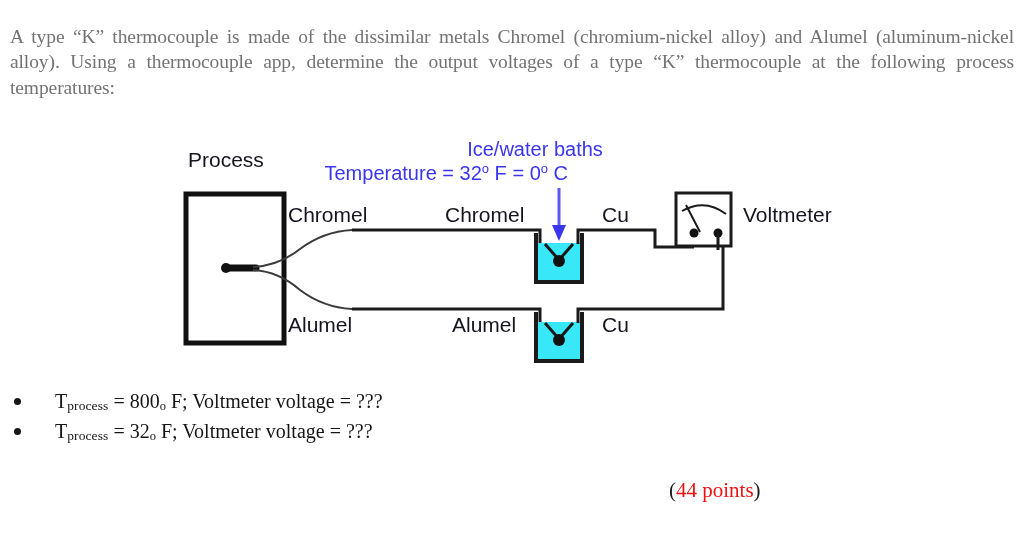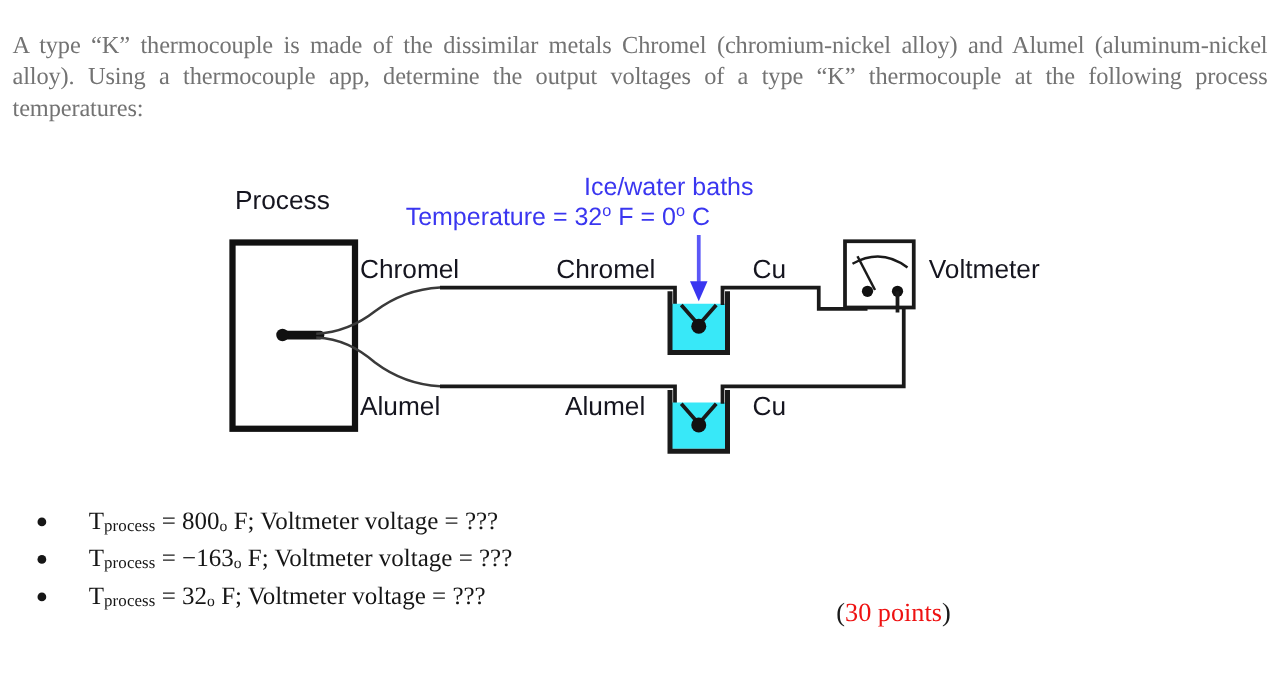--- a/index.html
+++ b/index.html
@@ -56,21 +56,21 @@
     baseline-shift: super;
   }
 
   
   #bullet-list {
     position: absolute;
     left: 0;
     top: 386px;
     width: 976px;
     list-style: none;
-    margin: 16px;
+    margin: 0;
     padding: 0;
   }
   #bullet-list li {
     position: relative;
     height: 30px;
     line-height: 30px;
     padding-left: 55px;
     font-family: "Liberation Serif", "DejaVu Serif", serif;
     font-size: 20px;
     color: #161616;
@@ -183,20 +183,17 @@
     <text x="602" y="222" class="dlabel">Cu</text>
     <text x="743" y="112" class="dlabel">Voltmeter</text>
   </svg>
 </div>
 
 <ul id="bullet-list">
   <li>
     <span class="bullet-dot"></span><span>T</span><span class="tsub">process</span><span> = </span><span>800</span><span class="deg-o">o</span><span> F; Voltmeter voltage = ???</span>
   </li>
   <li>
-    <span class="bullet-dot"></span><span>T</span><span class="tsub">process</span><span> = </span><span>−163</span><span class="deg-o">o</span><span> F; Voltmeter voltage = ???</span>
-  </li>
-  <li>
     <span class="bullet-dot"></span><span>T</span><span class="tsub">process</span><span> = </span><span>32</span><span class="deg-o">o</span><span> F; Voltmeter voltage = ???</span>
   </li>
 </ul>
 
-<div id="points-note"><span>(</span><span class="pts-red">30 points</span><span>)</span></div>
+<div id="points-note"><span>(</span><span class="pts-red">44 points</span><span>)</span></div>
 
 </body></html>

